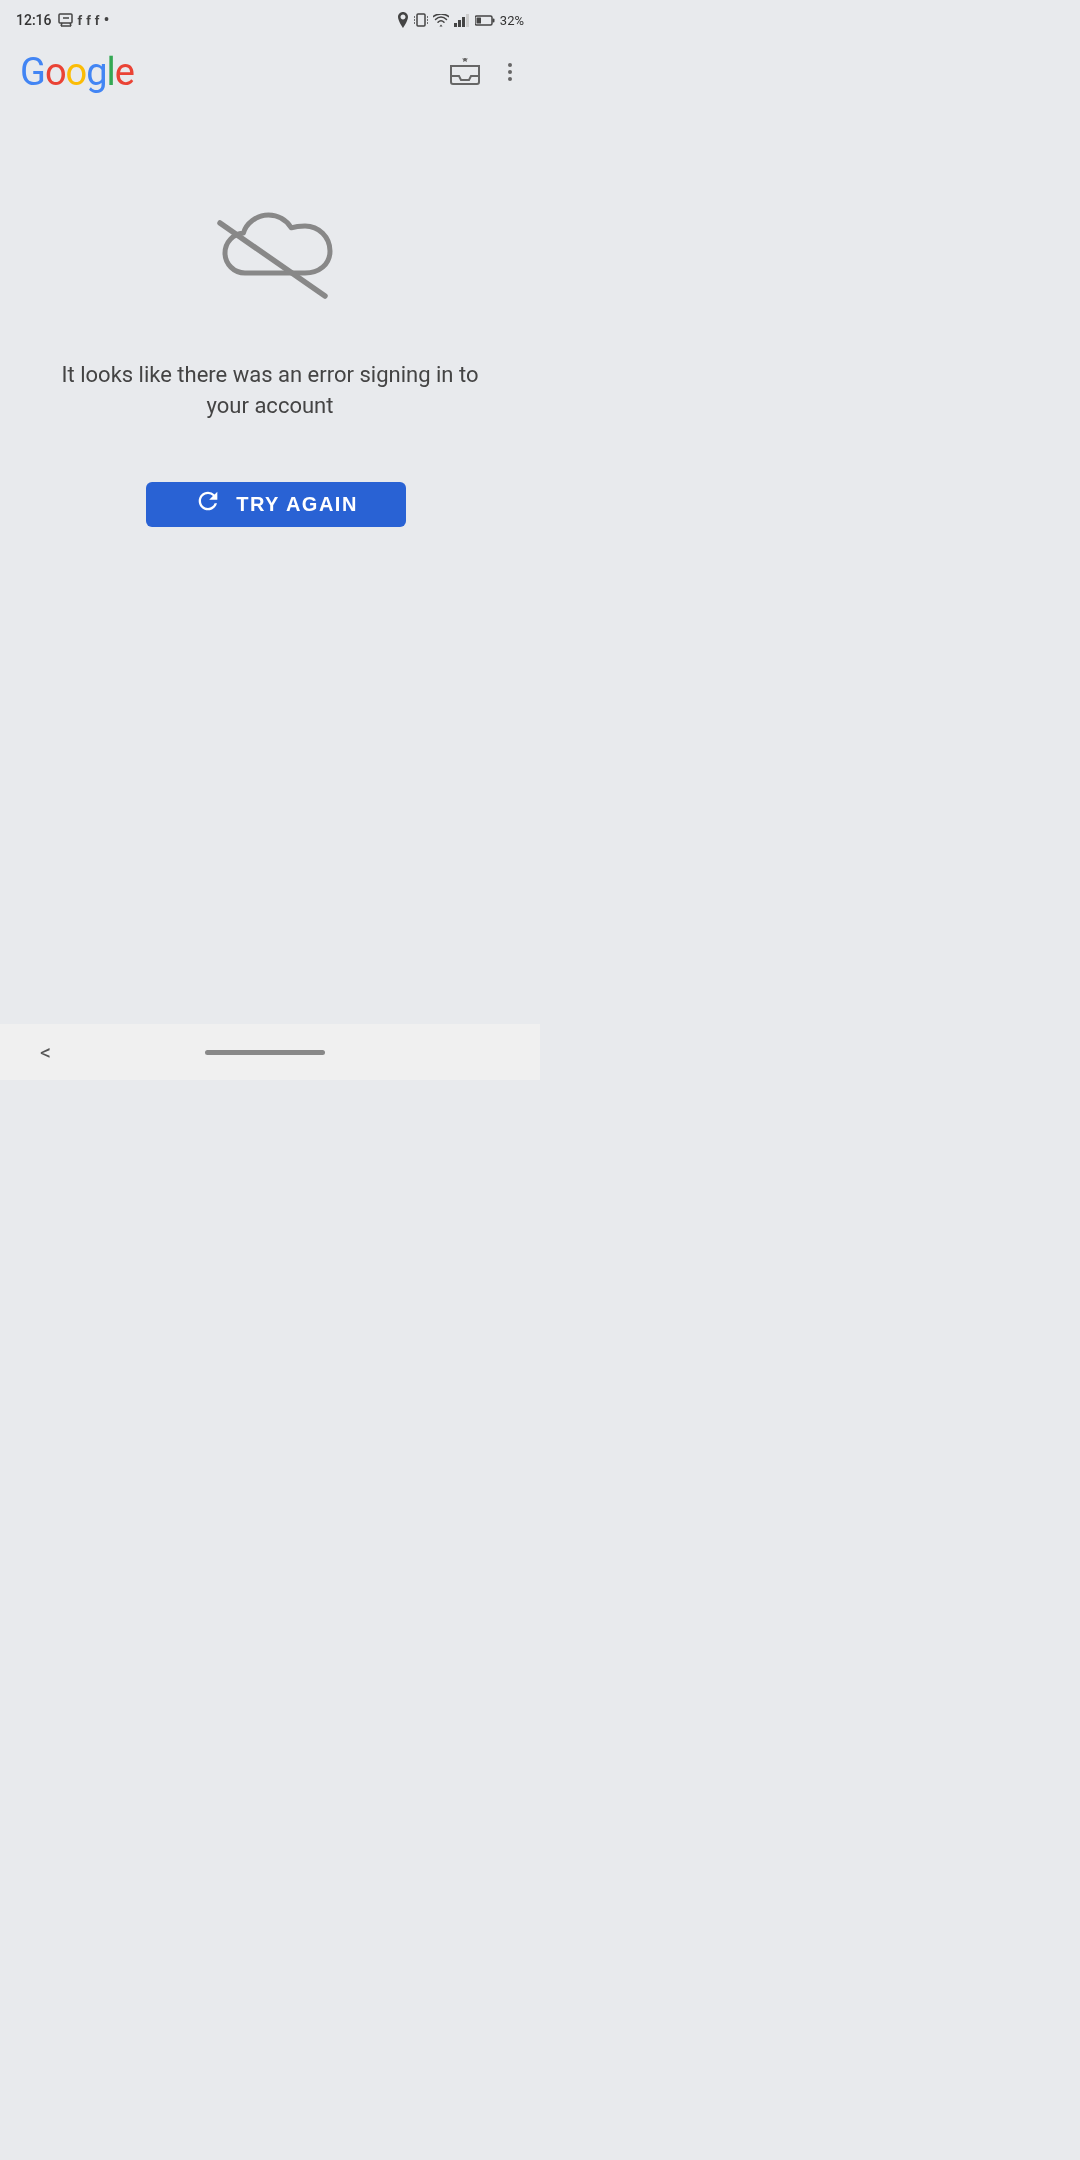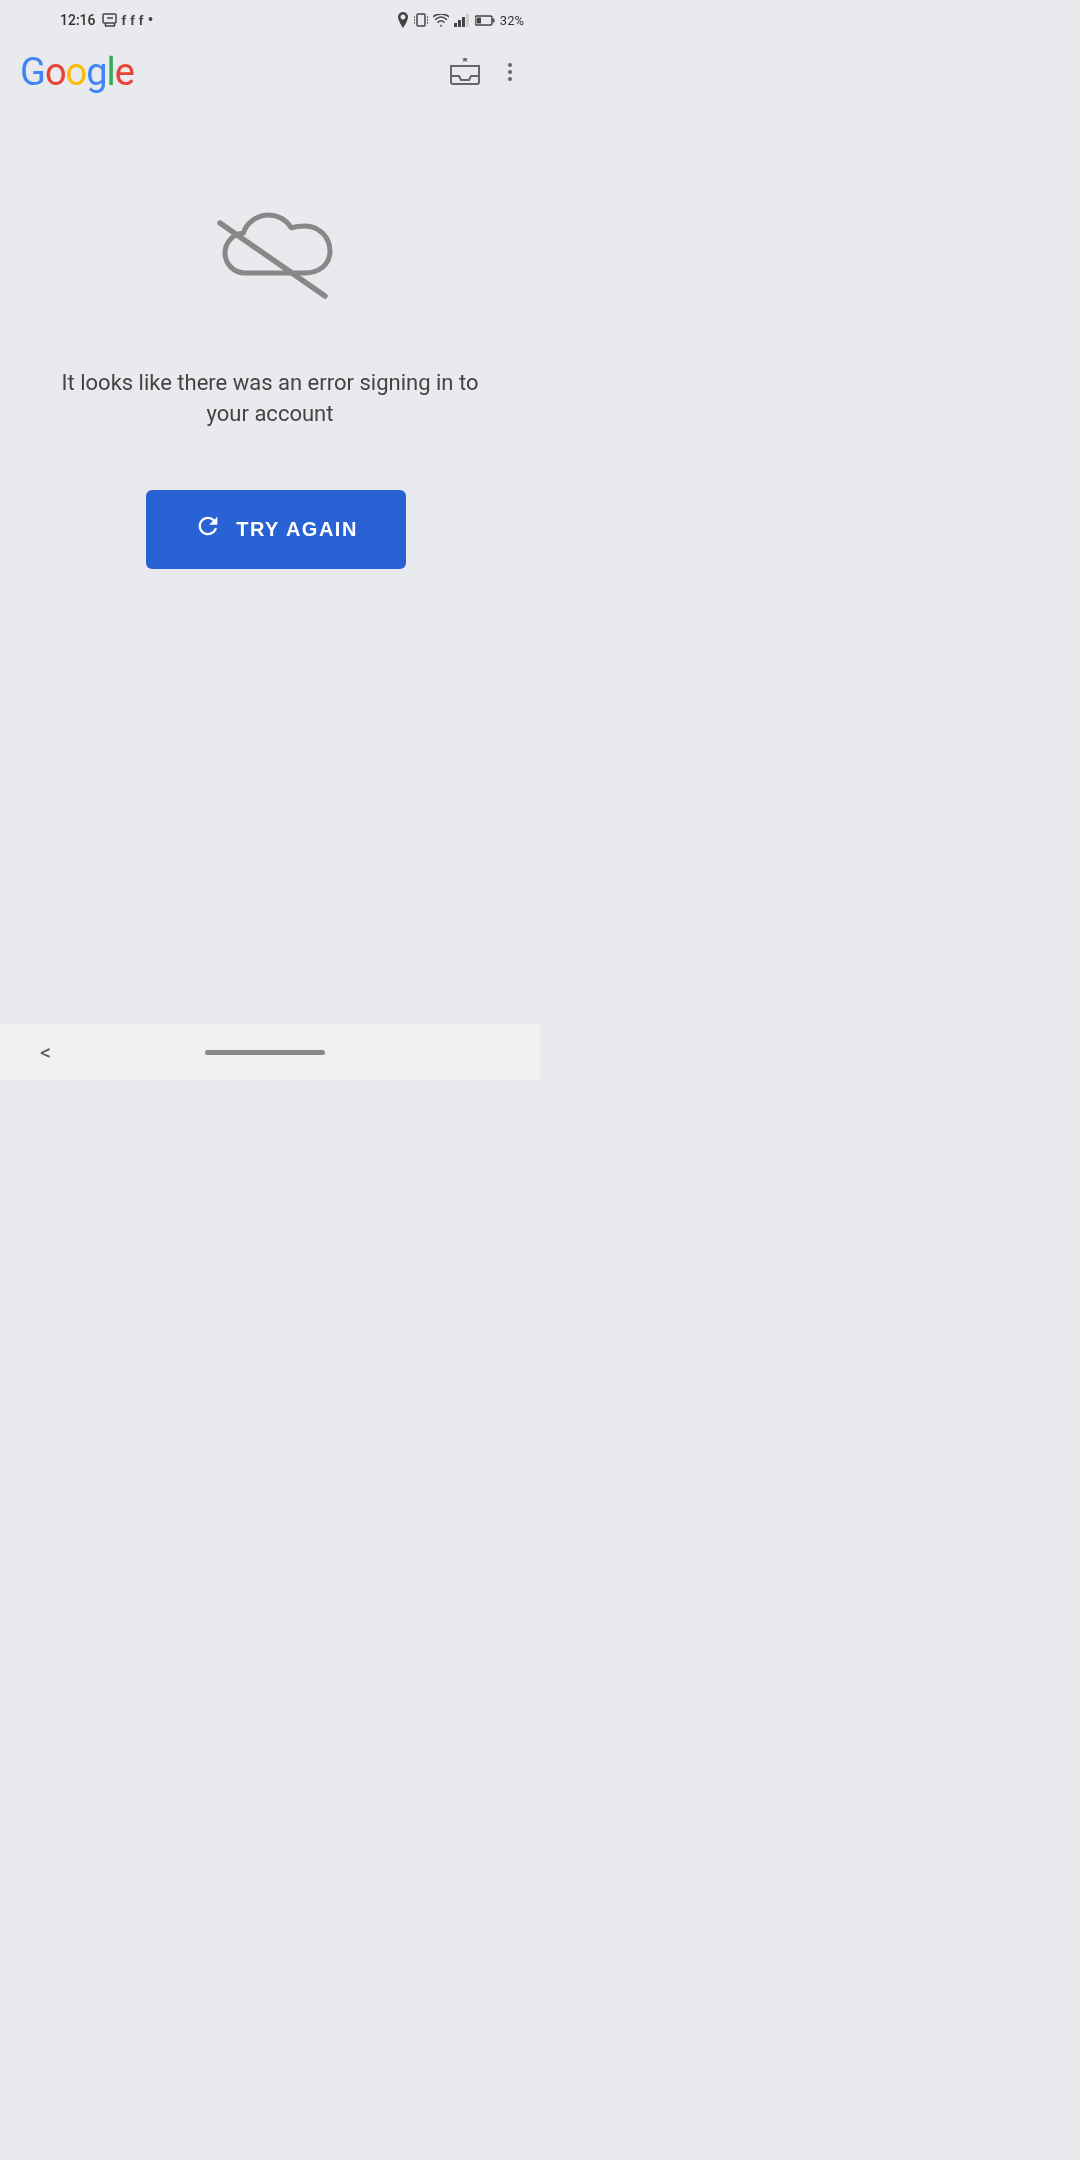--- a/index.html
+++ b/index.html
@@ -31,21 +31,20 @@
     .status-left {
       display: flex;
       align-items: center;
       gap: 6px;
     }
 
     .status-time {
       font-size: 14px;
       font-weight: 500;
       color: #333;
-      margin-left: 44px;
     }
 
     .status-icons {
       display: flex;
       align-items: center;
       gap: 4px;
     }
 
     .status-right {
       display: flex;
@@ -140,34 +139,33 @@
 
     
     .error-message {
       font-size: 22px;
       color: #444;
       text-align: center;
       line-height: 1.4;
       padding: 0 60px;
       margin-bottom: 60px;
       font-weight: 400;
-      margin-top: 8px;
     }
 
     
     .try-again-btn {
       display: flex;
       align-items: center;
       justify-content: center;
       gap: 14px;
       background-color: #2962D4;
       color: white;
       border: none;
       border-radius: 6px;
-      padding: 22px 44px;
+      padding: 5px 44px;
       font-size: 20px;
       font-weight: 700;
       letter-spacing: 1.5px;
       cursor: pointer;
       min-width: 260px;
       margin-left: 12px;
     }
 
     .retry-icon {
       font-size: 26px;

